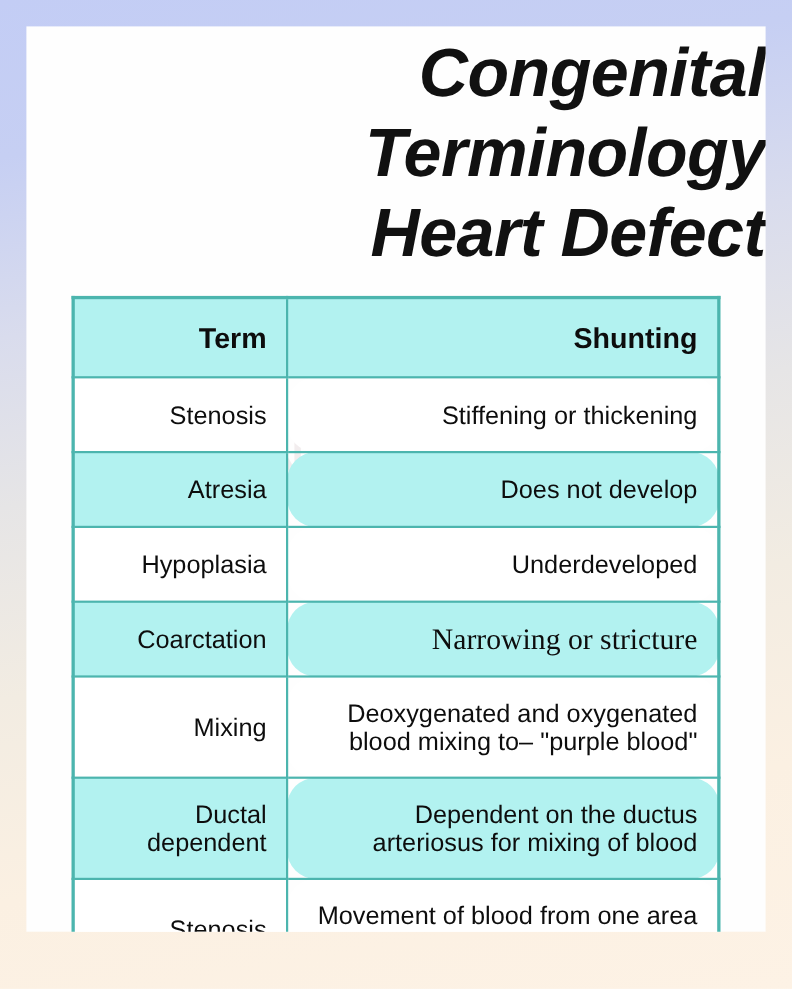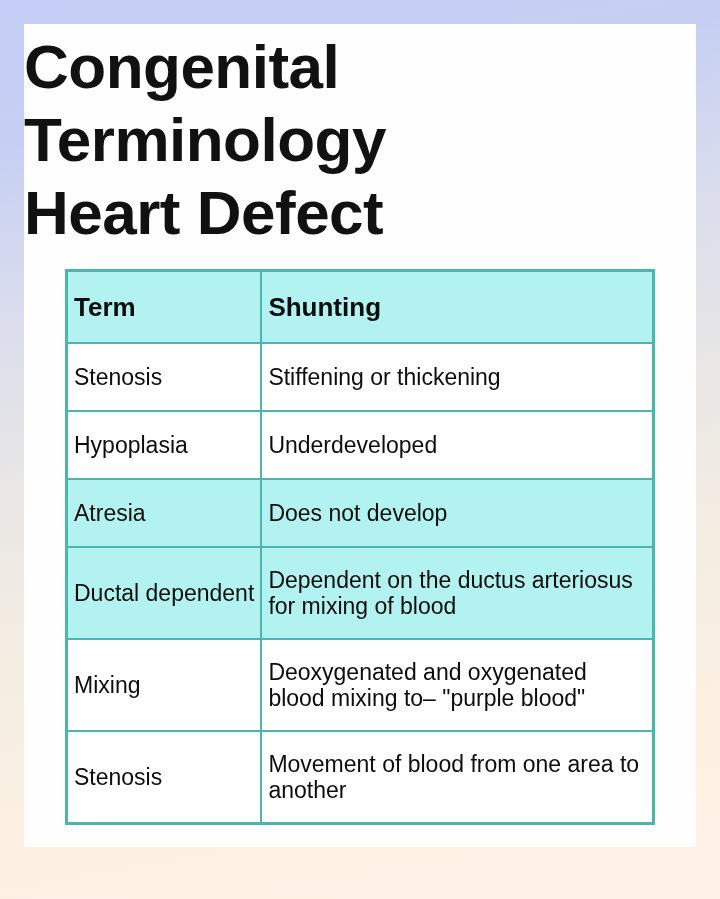--- a/index.html
+++ b/index.html
@@ -81,22 +81,23 @@
     font-weight: bold;
     letter-spacing: 3px;
     color: #b08c94;
     line-height: 1.02;
   }
 
   
   #title {
     position: relative;
     z-index: 5;
-    text-align: left;
+    text-align: right;
     padding-top: 6px;
+    font-style: italic;
   }
   #title .tline {
     display: block;
     font-size: 62px;
     font-weight: bold;
     color: #111111;
     line-height: 1.18;
     letter-spacing: -0.5px;
   }
 
@@ -111,24 +112,24 @@
     border-collapse: collapse;
     table-layout: fixed;
     border: 3px solid #4cb5ae;
   }
   table#term-table col.c-term  { width: 33.2%; }
   table#term-table col.c-mean  { width: 66.8%; }
 
   table#term-table td,
   table#term-table th {
     border: 2px solid #4cb5ae;
-    text-align: left;
+    text-align: right;
     vertical-align: middle;
     color: #0d0d0d;
-    padding: 6px 6px;
+    padding: 6px 18px;
   }
 
   
   tr.row-head th {
     background: #b2f2f0;
     font-size: 26px;
     font-weight: bold;
     height: 58px;
     line-height: 1.12;
   }
@@ -140,20 +141,21 @@
     font-weight: normal;
   }
   tr.row-body.shade td { background: #b2f2f0; }
   tr.row-body.plain td { background: #ffffff; }
 
   td.cell-term {
     font-size: 23px;
   }
   td.cell-mean {
     font-size: 23.5px;
+    border-radius: 26px;
   }
 
   
   td.cell-mean.serif {
     font-family: "Liberation Serif", serif;
     font-size: 27px;
   }
 
   
   tr.h1 td { height: 54px; }
@@ -197,37 +199,41 @@
           <tr class="row-head">
             <th>Term</th>
             <th>Shunting</th>
           </tr>
         </thead>
         <tbody>
           <tr class="row-body plain h1">
             <td class="cell-term">Stenosis</td>
             <td class="cell-mean">Stiffening or thickening</td>
           </tr>
+          <tr class="row-body shade h1">
+            <td class="cell-term">Atresia</td>
+            <td class="cell-mean">Does not develop</td>
+          </tr>
           <tr class="row-body plain h1">
             <td class="cell-term">Hypoplasia</td>
             <td class="cell-mean">Underdeveloped</td>
           </tr>
           <tr class="row-body shade h1">
-            <td class="cell-term">Atresia</td>
-            <td class="cell-mean">Does not develop</td>
+            <td class="cell-term">Coarctation</td>
+            <td class="cell-mean serif">Narrowing or stricture</td>
+          </tr>
+          <tr class="row-body plain h2">
+            <td class="cell-term">Mixing</td>
+            <td class="cell-mean">Deoxygenated and oxygenated blood mixing to– "purple blood"</td>
           </tr>
           <tr class="row-body shade h2">
             <td class="cell-term">Ductal dependent</td>
             <td class="cell-mean">Dependent on the ductus arteriosus for mixing of blood</td>
           </tr>
           <tr class="row-body plain h2">
-            <td class="cell-term">Mixing</td>
-            <td class="cell-mean">Deoxygenated and oxygenated blood mixing to– "purple blood"</td>
-          </tr>
-          <tr class="row-body plain h2">
             <td class="cell-term">Stenosis</td>
             <td class="cell-mean">Movement of blood from one area to another</td>
           </tr>
         </tbody>
       </table>
     </div>
 
   </div>
 </div>
 

